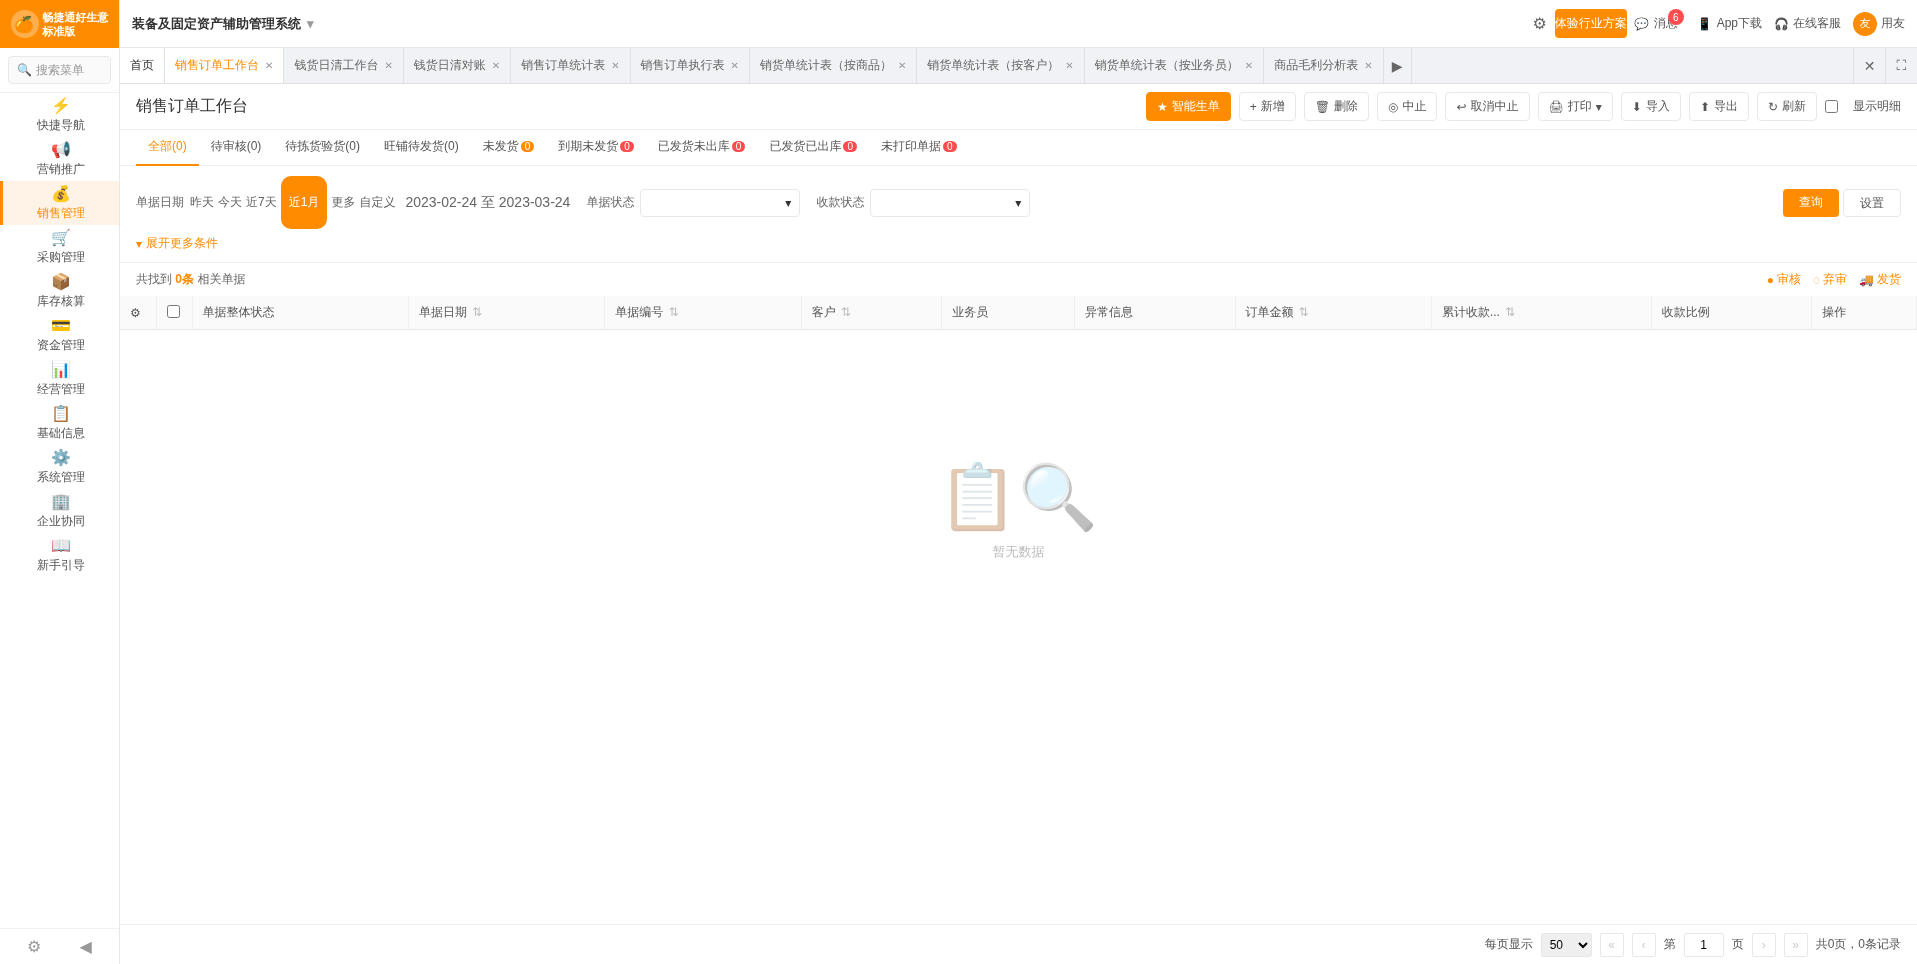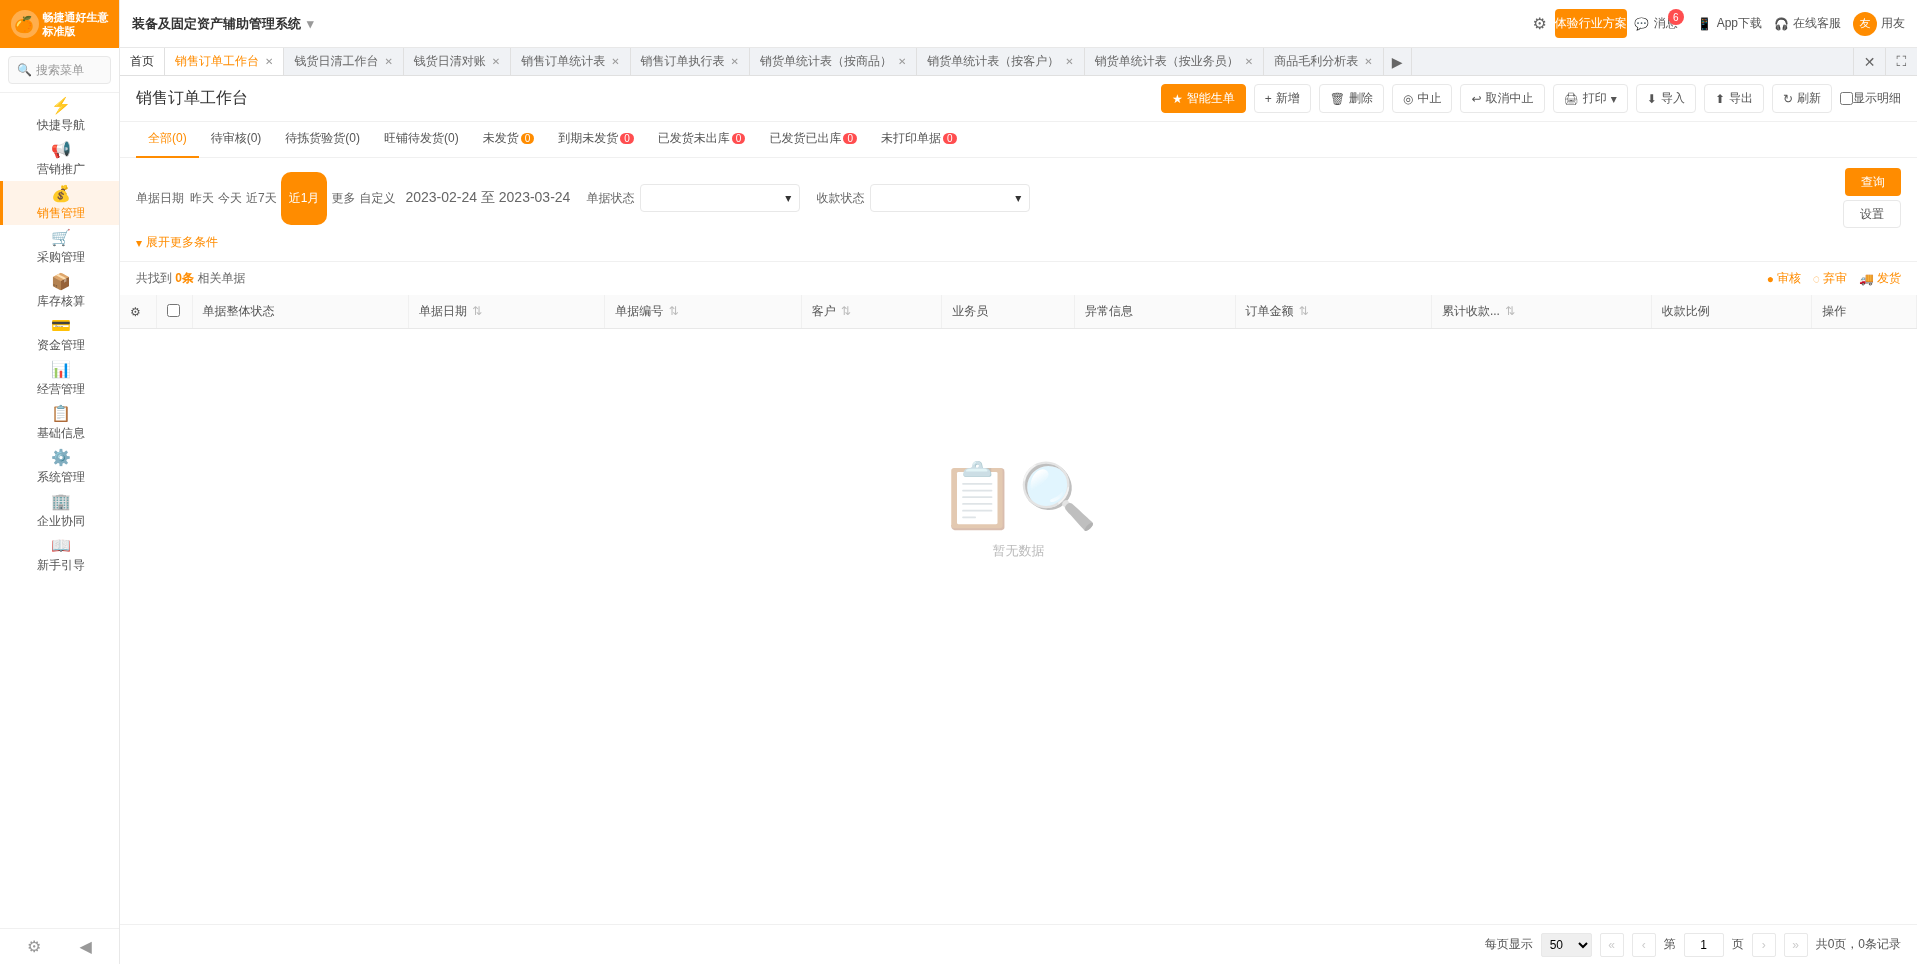--- a/index.html
+++ b/index.html
@@ -26,39 +26,39 @@
     .system-title { font-size: 13px; color: #333; flex: 1; display: flex; align-items: center; gap: 6px; font-weight: bold; }
     .system-title-arrow { color: #999; cursor: pointer; }
     .industry-btn { background: #ff8c00; color: #fff; border: none; border-radius: 4px; padding: 6px 0; font-size: 12px; cursor: pointer; }
     .header-actions { display: flex; align-items: center; gap: 12px; }
     .header-action-item { display: flex; align-items: center; gap: 4px; color: #555; font-size: 12px; cursor: pointer; position: relative; }
     .header-badge { background: #ff4d4f; color: #fff; border-radius: 8px; font-size: 10px; padding: 0 4px; min-width: 16px; height: 16px; display: flex; align-items: center; justify-content: center; position: absolute; top: -6px; right: -6px; }
     .header-avatar { width: 24px; height: 24px; background: #ff8c00; border-radius: 50%; display: flex; align-items: center; justify-content: center; color: #fff; font-size: 11px; }
     .gear-icon { cursor: pointer; color: #666; font-size: 16px; }
 
     
-    .tab-bar { height: 28px; background: #f0f2f5; display: flex; align-items: center; border-bottom: 1px solid #e0e0e0; overflow: hidden; flex-shrink: 0; }
+    .tab-bar { height: 36px; background: #f0f2f5; display: flex; align-items: center; border-bottom: 1px solid #e0e0e0; overflow: hidden; flex-shrink: 0; }
     .tab-item { height: 36px; display: flex; align-items: center; padding: 0 10px; font-size: 12px; cursor: pointer; color: #666; white-space: nowrap; border-right: 1px solid #e0e0e0; position: relative; gap: 4px; }
     .tab-item.active { background: #fff; color: #ff8c00; }
     .tab-item.home { background: #fff; color: #333; }
     .tab-close { font-size: 10px; color: #999; margin-left: 2px; cursor: pointer; }
     .tab-nav-btn { width: 28px; height: 36px; display: flex; align-items: center; justify-content: center; cursor: pointer; color: #666; font-size: 14px; border-right: 1px solid #e0e0e0; }
     .tab-end-btns { margin-left: auto; display: flex; }
     .tab-end-btn { width: 32px; height: 36px; display: flex; align-items: center; justify-content: center; cursor: pointer; color: #666; font-size: 14px; border-left: 1px solid #e0e0e0; }
 
     
     .page-content { flex: 1; background: #fff; overflow: hidden; display: flex; flex-direction: column; }
 
     
     .page-toolbar { padding: 8px 16px; display: flex; align-items: center; justify-content: space-between; border-bottom: 1px solid #f0f0f0; flex-shrink: 0; }
     .page-title { font-size: 16px; color: #333; font-weight: 500; }
     .toolbar-actions { display: flex; align-items: center; gap: 8px; }
     .toolbar-btn { display: flex; align-items: center; gap: 4px; padding: 5px 10px; border: 1px solid #e8e8e8; border-radius: 4px; cursor: pointer; background: #fff; font-size: 12px; color: #555; }
     .toolbar-btn.primary { background: #ff8c00; color: #fff; border-color: #ff8c00; }
-    .checkbox-label { display: flex; align-items: center; gap: 0; font-size: 12px; color: #555; cursor: pointer; }
+    .checkbox-label { display: flex; align-items: center; gap: 15px; font-size: 12px; color: #555; cursor: pointer; }
 
     
     .sub-tabs { display: flex; align-items: center; padding: 0 16px; border-bottom: 1px solid #f0f0f0; height: 36px; flex-shrink: 0; }
     .sub-tab { padding: 0 12px; height: 36px; display: flex; align-items: center; cursor: pointer; color: #555; font-size: 12px; border-bottom: 2px solid transparent; }
     .sub-tab.active { color: #ff8c00; border-bottom-color: #ff8c00; }
     .sub-tab .badge { background: #ff4d4f; color: #fff; border-radius: 8px; font-size: 10px; padding: 0 4px; margin-left: 2px; }
     .sub-tab .badge.orange { background: #ff8c00; }
 
     
     .filter-area { padding: 10px 16px; border-bottom: 1px solid #f0f0f0; flex-shrink: 0; }
@@ -358,21 +358,21 @@
             <span>▾</span>
           </div>
         </div>
         <div class="filter-item">
           <span class="filter-label">收款状态</span>
           <div class="filter-select" style="min-width:160px;">
             <span></span>
             <span>▾</span>
           </div>
         </div>
-        <div style="display:flex;flex-direction:column;gap:4px;margin-left:auto;align-items:flex-end;">
+        <div style="display:flex;gap:4px;margin-left:auto;">
           <button class="query-btn">查询</button>
           <button class="settings-btn">设置</button>
         </div>
       </div>
       <div class="filter-row" style="margin-top:6px;">
         <div class="expand-btn">
           <span>▾</span>
           <span>展开更多条件</span>
         </div>
       </div>

